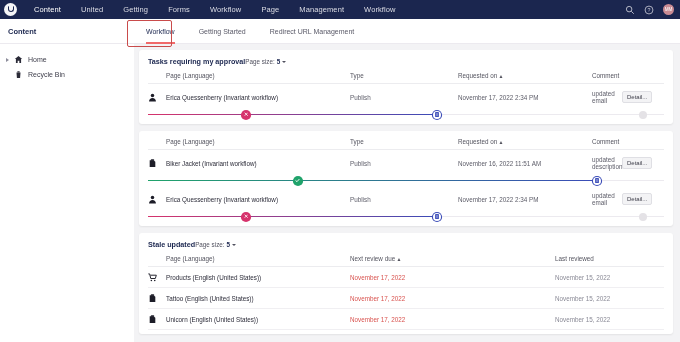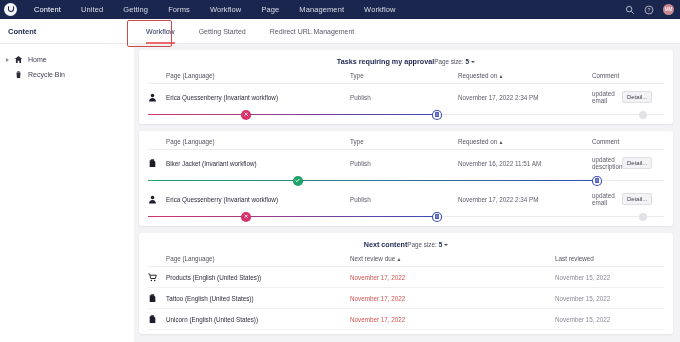--- a/index.html
+++ b/index.html
@@ -125,21 +125,21 @@
 
   
   .card {
     background: #fff;
     border-radius: 3px;
     box-shadow: 0 1px 2px rgba(0,0,0,.07);
     margin-bottom: 7px;
     padding: 7px 9px 4px 9px;
   }
   .card-head {
-    display: flex; align-items: center; justify-content: center;
+    display: flex; align-items: center; justify-content: flex-start;
     margin-bottom: 6px;
   }
   .card-title { font-size: 7.2px; font-weight: bold; color: #1b264f; }
   .page-size {
     font-size: 6.3px; color: #51515f; cursor: pointer;
     display: flex; align-items: center; gap: 2px;
   }
   .page-size b { color: #1b264f; font-weight: bold; }
   .ps-caret {
     width: 0; height: 0;
@@ -420,21 +420,21 @@
                     <div class="marker dot"></div>
                   </div>
                 </div>
               </td>
             </tr>
           </tbody>
         </table>
       </div>
       <div class="card">
         <div class="card-head">
-          <div class="card-title">Next content</div>
+          <div class="card-title">Stale updated</div>
           <div class="page-size">
             <span>Page size:</span>
             <b>5</b>
             <span class="ps-caret"></span>
           </div>
         </div>
         <table>
           <thead>
             <tr>
               <th class="c-icon"></th>

